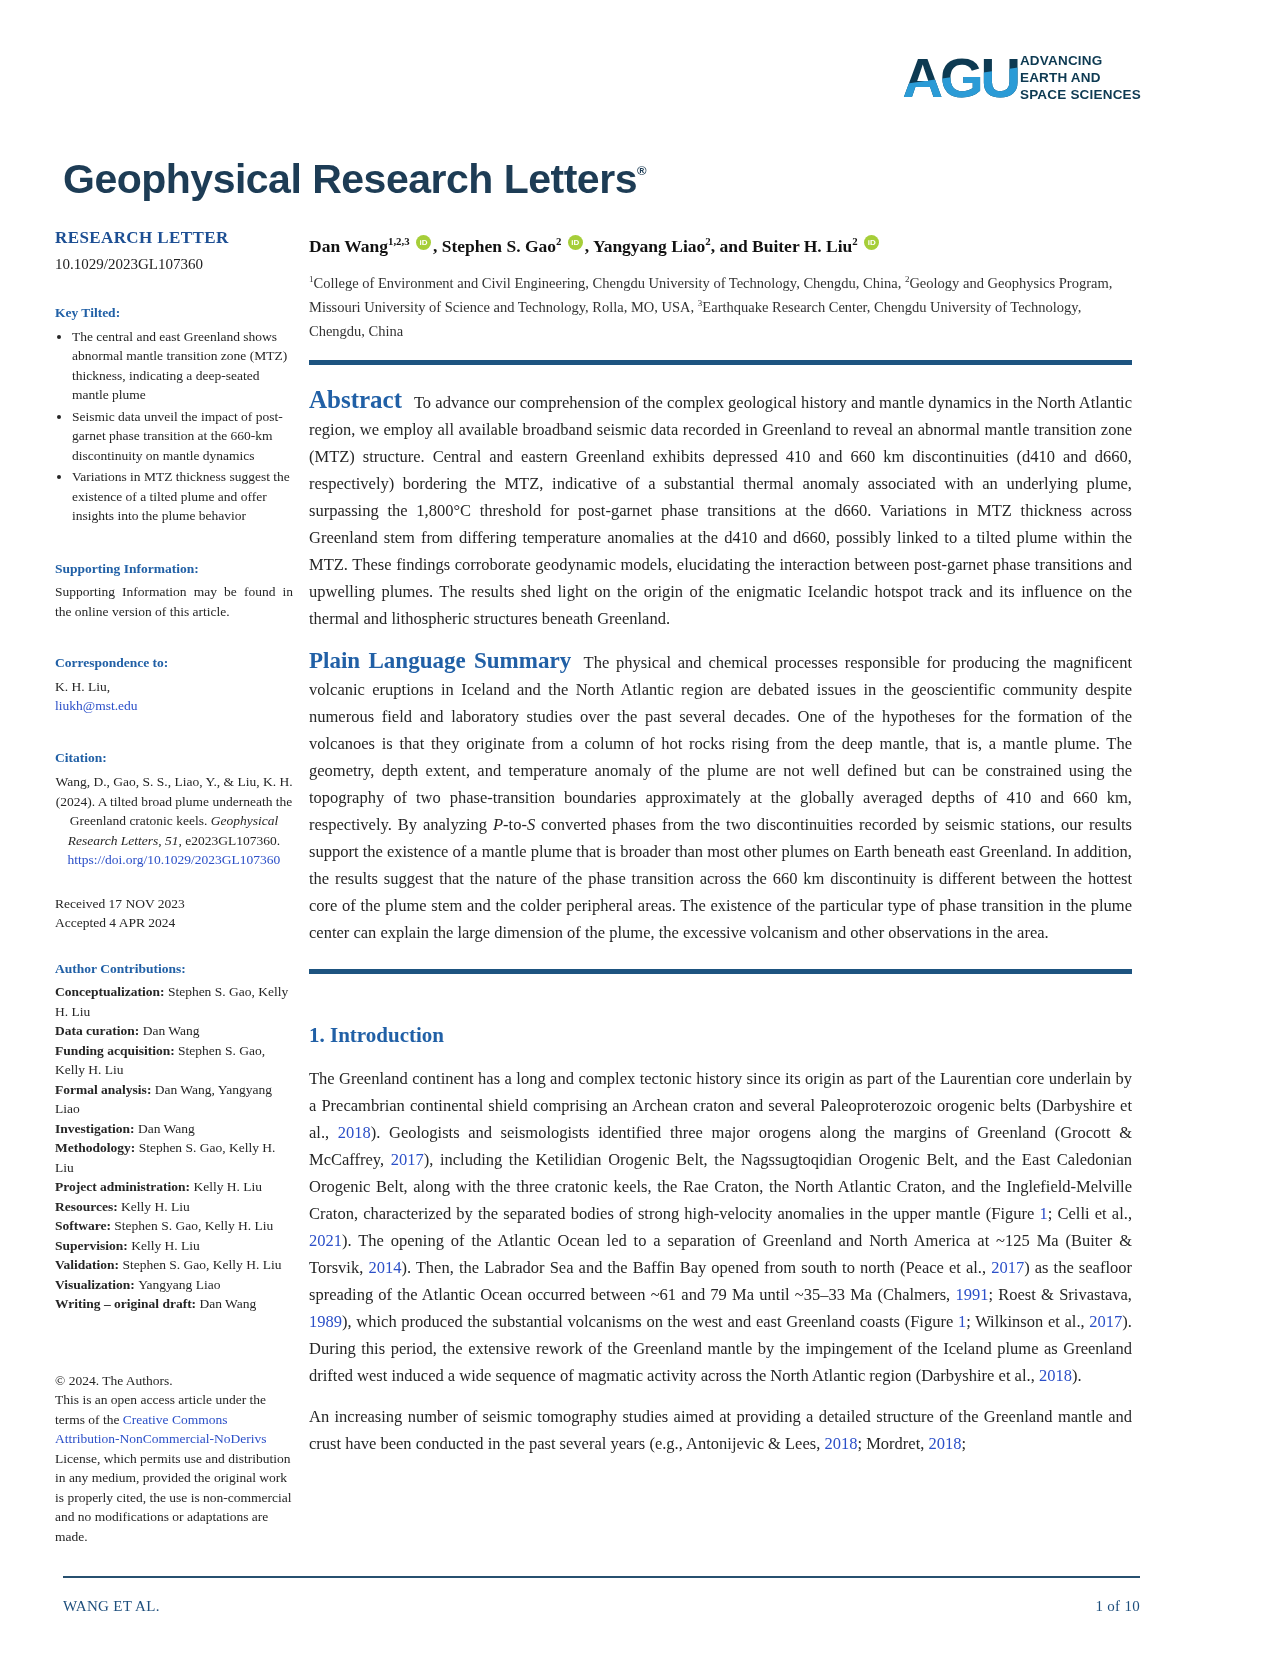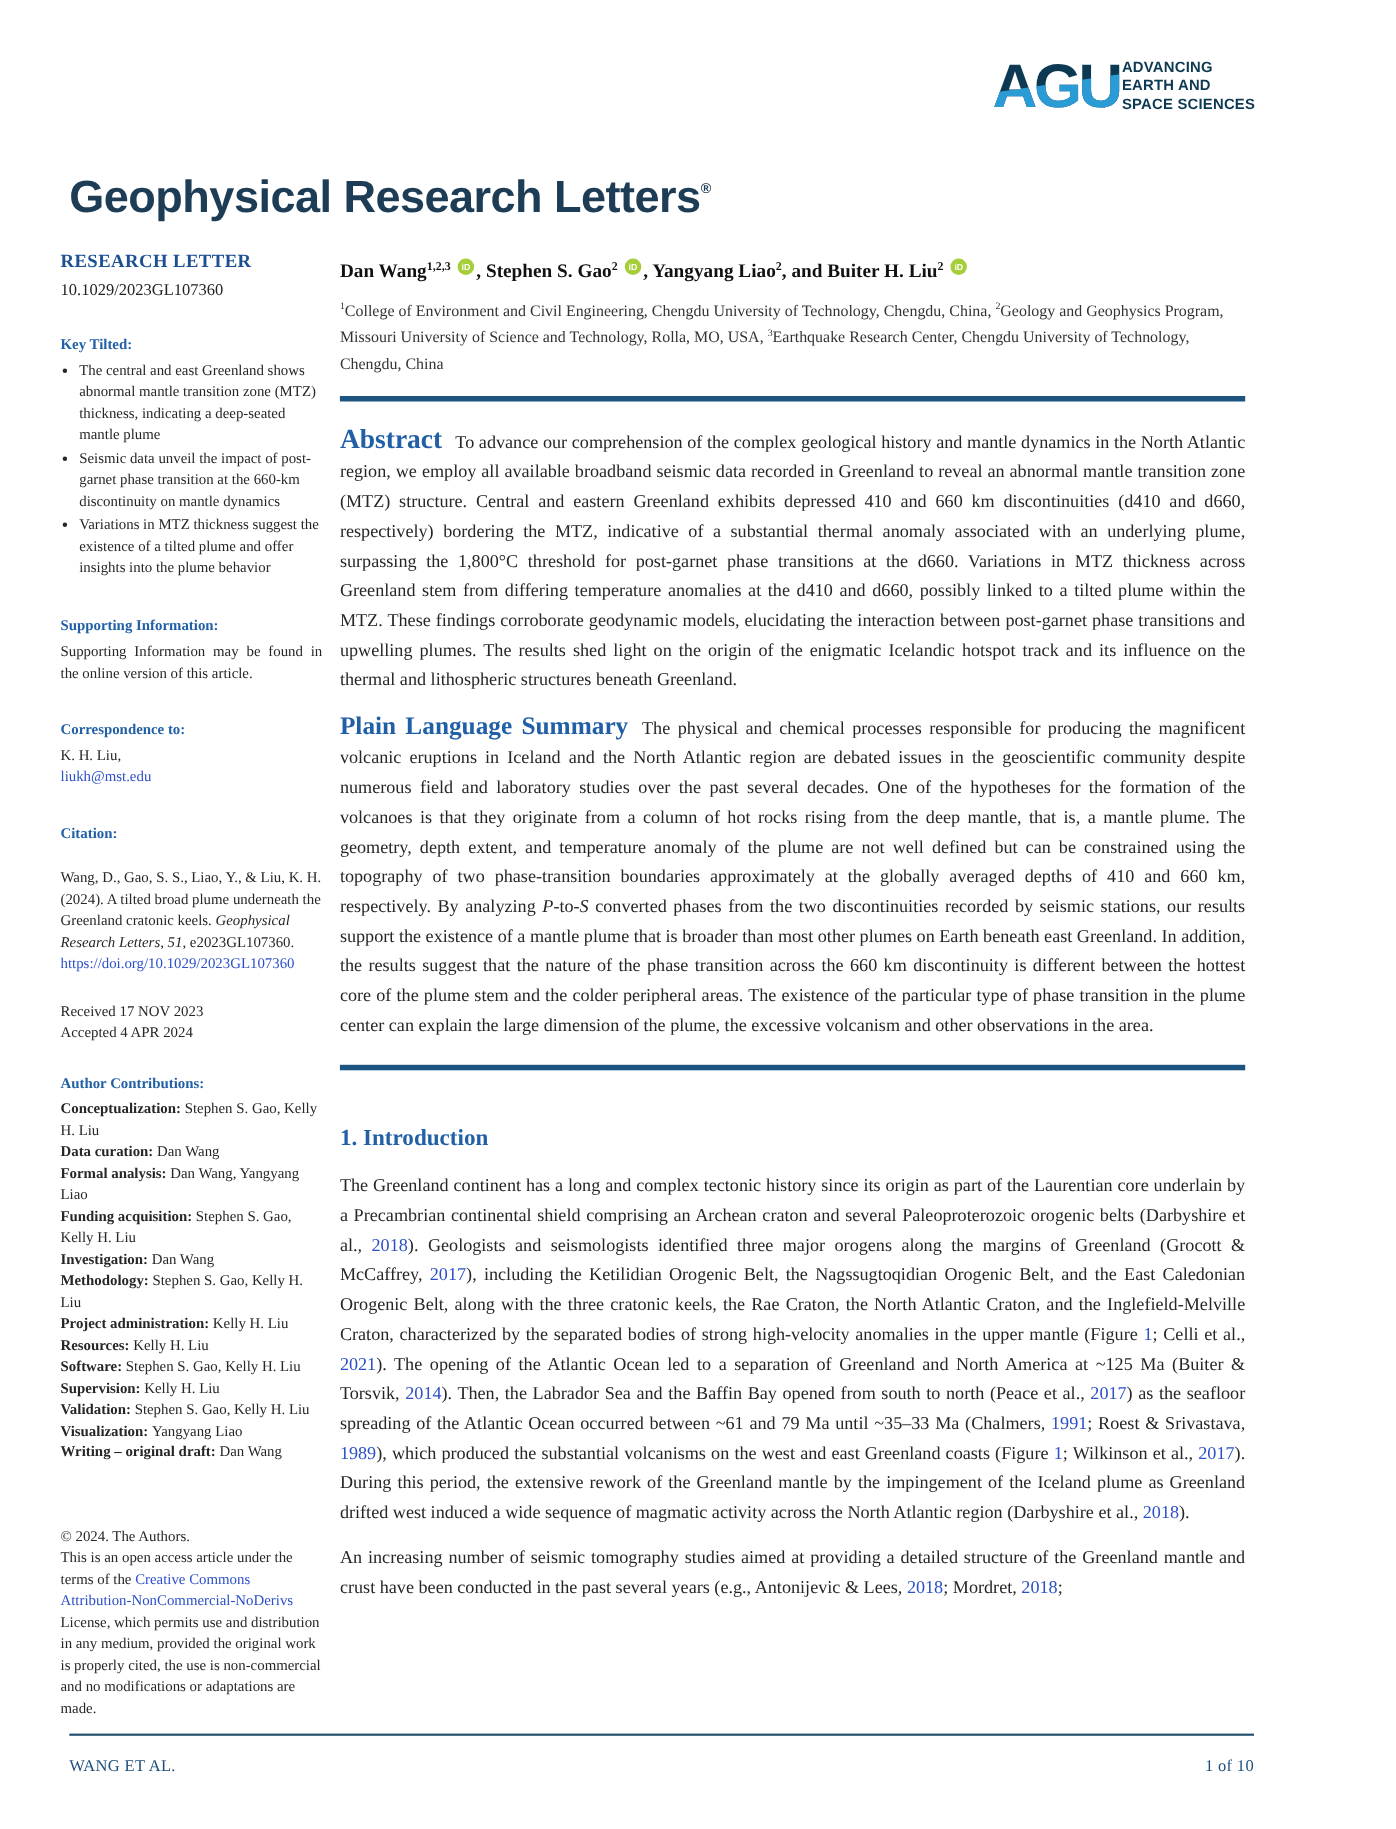--- a/index.html
+++ b/index.html
@@ -42,21 +42,21 @@
   .side-h{font-weight:bold;color:var(--head-blue);margin-top:0;}
   .kp-wrap{margin-top:29px;}
   .kp-list{margin-top:4px;padding-left:17px;list-style:disc;}
   .kp-list li{margin-bottom:2px;text-align:left;}
   .si-wrap{margin-top:33px;}
   .si-text{margin-top:4px;text-align:justify;}
   .corr-wrap{margin-top:32px;}
   .corr-name{margin-top:4px;}
   .link{color:var(--link);text-decoration:none;cursor:pointer;}
   .cit-wrap{margin-top:32px;}
-  .cit-text{margin-top:21px;text-align:left;}
+  .cit-text{margin-top:5px;text-align:center;}
   .recv{margin-top:24px;}
   .contrib-wrap{margin-top:26px;}
   .contrib-list{margin-top:4px;}
   .contrib-item .lab{font-weight:bold;}
   .copyright{margin-top:57px;}
   .copyright .cp-para{text-align:left;}
   
   .art-title{font-weight:bold;font-size:27.5px;line-height:38px;color:var(--title-blue);
     padding-right:110px;}
   .lock{position:absolute;top:-30px;right:0;}
@@ -137,22 +137,22 @@
       <div class="recv">
         <div>Received 17 NOV 2023</div>
         <div>Accepted 4 APR 2024</div>
       </div>
 
       <div class="contrib-wrap">
         <div class="side-h">Author Contributions:</div>
         <div class="contrib-list">
           <div class="contrib-item"><span class="lab">Conceptualization: </span><span>Stephen S. Gao, Kelly H. Liu</span></div>
           <div class="contrib-item"><span class="lab">Data curation: </span><span>Dan Wang</span></div>
+          <div class="contrib-item"><span class="lab">Funding acquisition: </span><span>Stephen S. Gao, Kelly H. Liu</span></div>
           <div class="contrib-item"><span class="lab">Formal analysis: </span><span>Dan Wang, Yangyang Liao</span></div>
-          <div class="contrib-item"><span class="lab">Funding acquisition: </span><span>Stephen S. Gao, Kelly H. Liu</span></div>
           <div class="contrib-item"><span class="lab">Investigation: </span><span>Dan Wang</span></div>
           <div class="contrib-item"><span class="lab">Methodology: </span><span>Stephen S. Gao, Kelly H. Liu</span></div>
           <div class="contrib-item"><span class="lab">Project administration: </span><span>Kelly H. Liu</span></div>
           <div class="contrib-item"><span class="lab">Resources: </span><span>Kelly H. Liu</span></div>
           <div class="contrib-item"><span class="lab">Software: </span><span>Stephen S. Gao, Kelly H. Liu</span></div>
           <div class="contrib-item"><span class="lab">Supervision: </span><span>Kelly H. Liu</span></div>
           <div class="contrib-item"><span class="lab">Validation: </span><span>Stephen S. Gao, Kelly H. Liu</span></div>
           <div class="contrib-item"><span class="lab">Visualization: </span><span>Yangyang Liao</span></div>
           <div class="contrib-item"><span class="lab">Writing – original draft: </span><span>Dan Wang</span></div>
         </div>

